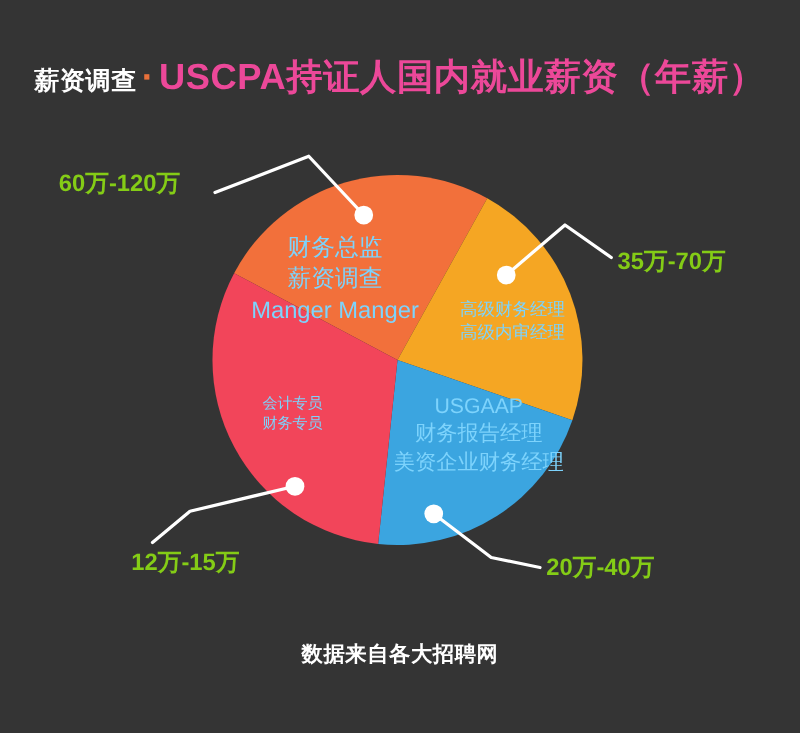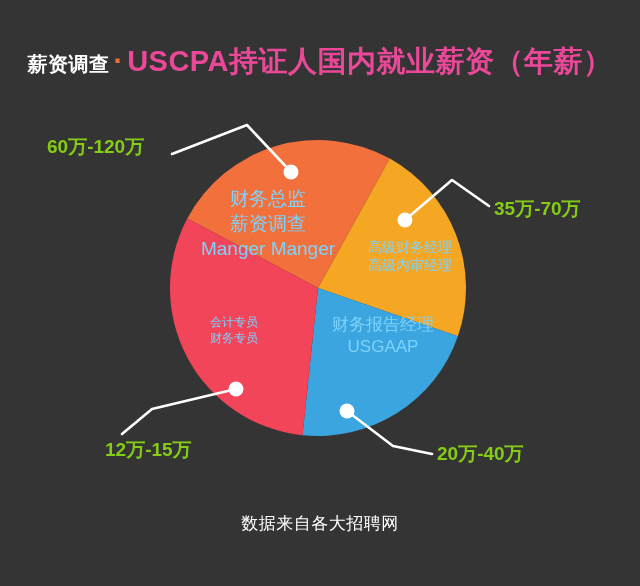--- a/index.html
+++ b/index.html
@@ -114,21 +114,21 @@
 
   
   .footer {
     position: absolute;
     left: 0;
     top: 512px;
     width: 640px;
     text-align: center;
     color: #ffffff;
     font-size: 17px;
-    font-weight: normal;
+    font-weight: bold;
     letter-spacing: 0.5px;
   }
 </style>
 </head>
 <body>
 
 <div id="root">
 
   <div class="title-bar">
     <span class="title-main">薪资调查</span><span class="title-sep">·</span><span class="title-accent">USCPA持证人国内就业薪资（年薪）</span>
@@ -172,22 +172,23 @@
       <span class="ln">薪资调查</span>
       <span class="ln">Manger Manger</span>
     </div>
 
     <div class="slice-label lbl-yellow">
       <span class="ln">高级财务经理</span>
       <span class="ln">高级内审经理</span>
     </div>
 
     <div class="slice-label lbl-blue">
+      <span class="ln">USGAAP</span>
       <span class="ln">财务报告经理</span>
-      <span class="ln">USGAAP</span>
+      <span class="ln">美资企业财务经理</span>
     </div>
 
     <div class="slice-label lbl-red">
       <span class="ln">会计专员</span>
       <span class="ln">财务专员</span>
     </div>
 
     <div class="callout co-60">60万-120万</div>
     <div class="callout co-35">35万-70万</div>
     <div class="callout co-12">12万-15万</div>

